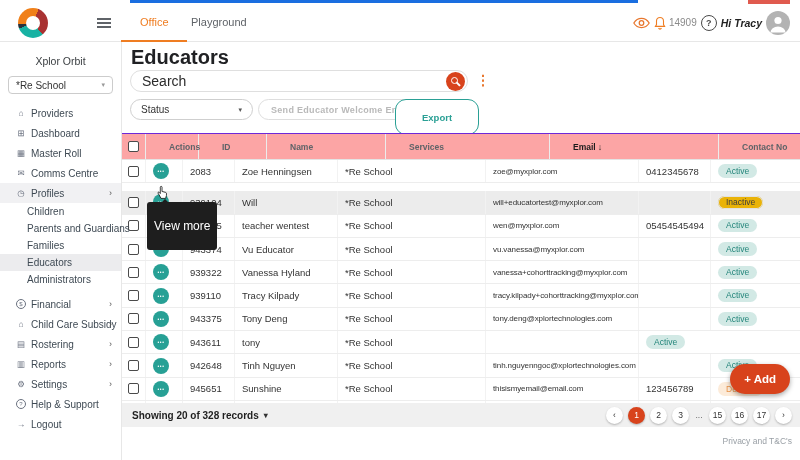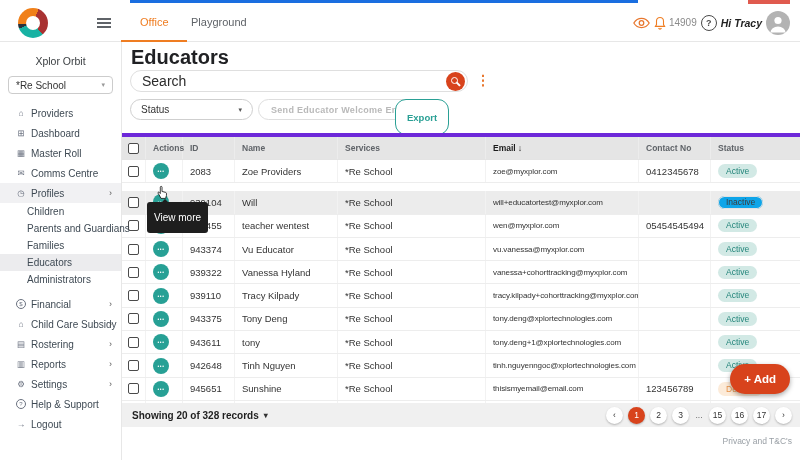--- a/index.html
+++ b/index.html
@@ -49,58 +49,58 @@
   .search-input { flex:1; border:none; outline:none; font-size:14px; color:#222; background:transparent; font-family:"Liberation Sans", sans-serif; }
   .search-input::placeholder { color:#2b2b2b; opacity:1; }
   .search-btn { position:absolute; right:2px; top:1px; width:19px; height:19px; border-radius:50%; background:#d8431c; display:flex; align-items:center; justify-content:center; cursor:pointer; }
   .mag { width:7px; height:7px; border:1.5px solid #fff; border-radius:50%; position:relative; margin:-2px 0 0 -2px; }
   .mag::after { content:""; position:absolute; width:4.5px; height:1.6px; background:#fff; transform:rotate(45deg); right:-3.5px; bottom:-1.5px; }
   .kebab { position:absolute; left:354px; top:30px; font-size:14px; color:#e8772e; font-weight:bold; cursor:pointer; }
 
   .status-select { position:absolute; left:8px; top:57px; width:123px; height:21px; border:1px solid #cfcfcf; border-radius:11px; display:flex; align-items:center; justify-content:space-between; padding:0 10px; font-size:10px; color:#333; cursor:pointer; background:#fff; }
   .sel-caret { font-size:7px; color:#555; }
   .send-btn { position:absolute; left:136px; top:57px; height:21px; border:1px solid #dedede; border-radius:11px; display:flex; align-items:center; padding:0 12px; font-size:9px; color:#b9b9b9; font-weight:bold; letter-spacing:.3px; background:#fff; }
-  .export-btn { position:absolute; left:273px; top:57px; height:36px; border:1px solid #2aa095; border-radius:11px; display:flex; align-items:center; padding:0 11px; font-size:9.5px; color:#2aa095; font-weight:bold; cursor:pointer; background:#fff; }
+  .export-btn { position:absolute; left:273px; top:57px; height:36px; border:1px solid #2aa095; border-radius:11px; display:flex; align-items:center; padding:0 26px; font-size:9.5px; color:#2aa095; font-weight:bold; cursor:pointer; background:#fff; }
 
   
   .table-wrap { position:absolute; left:0; right:0; top:91px; bottom:57px; overflow:hidden; }
   .t-head, .t-row { display:grid; grid-template-columns:24px 37px 52px 103px 148px 153px 72px 1fr; align-items:center; }
-  .t-head { height:27px; background:#e5e5e5; border-top:4px solid #6d28d9; border-bottom:1px solid #e4e4e4; font-size:8.5px; font-weight:bold; color:#5f6368; }
+  .t-head { height:27px; background:#fca5a5; border-top:1px solid #6d28d9; border-bottom:1px solid #e4e4e4; font-size:8.5px; font-weight:bold; color:#5f6368;gap:16px; }
   .t-head > div { padding-left:7px; height:100%; display:flex; align-items:center; border-right:1px solid #ececec; cursor:pointer; }
   .t-head > div:last-child { border-right:none; }
   .t-head .email-head { color:#1c1c1c; gap:2px; }
   .sort-arrow { font-size:9px; }
   .t-row { height:23.3px; border-bottom:1px solid #ededed; font-size:9.5px; color:#333; background:#fff; cursor:pointer; }
   .t-row > div { padding-left:7px; height:100%; display:flex; align-items:center; border-right:1px solid #f2f2f2; overflow:hidden; white-space:nowrap; }
   .t-row > div:last-child { border-right:none; }
   .t-row.hl { background:#ececec;margin-top:8px; }
   .cell-cb { justify-content:center; padding-left:0 !important; }
   .cb { width:11px; height:11px; border:1.6px solid #4a4a4a; border-radius:2px; background:#fff; flex:none; cursor:pointer; }
   .act-btn { width:16px; height:16px; border-radius:50%; background:#27a095; color:#fff; display:flex; align-items:center; justify-content:center; font-size:5px; letter-spacing:.6px; flex:none; cursor:pointer; }
   .cell-email { font-size:8px; letter-spacing:-.1px; }
   .badge { display:inline-block; padding:2.5px 8px; border-radius:9px; font-size:8.5px; line-height:1; }
   .badge.active { background:#d2e9e5; color:#23857a; }
-  .badge.inactive { background:#0ea5e9; color:#3c3c3c; box-shadow:inset 0 0 0 1px #e2e2e2; }
+  .badge.inactive { background:#eab308; color:#3c3c3c; box-shadow:inset 0 0 0 1px #e2e2e2; }
   .badge.deleted { background:#fcebd9; color:#e89349; }
 
   
   .fab { position:absolute; right:10px; top:322px; height:30px; border-radius:16px; background:#d8431c; color:#fff; font-size:11.5px; font-weight:bold; display:flex; align-items:center; padding:0 14px; box-shadow:0 2px 5px rgba(0,0,0,.35); z-index:30; cursor:pointer; }
 
   
   .pagebar { position:absolute; left:0; right:0; top:361px; height:24px; background:#f0f0f0; display:flex; align-items:center; z-index:25; }
   .summary { margin-left:10px; font-size:10px; font-weight:bold; color:#1f1f1f; display:flex; gap:5px; align-items:center; cursor:pointer; }
   .summary-caret { font-size:8px; color:#333; }
   .pager { margin-left:auto; margin-right:8px; display:flex; align-items:center; gap:5px; }
   .pg { width:17px; height:17px; border-radius:50%; background:#fff; box-shadow:0 1px 2px rgba(0,0,0,.25); display:flex; align-items:center; justify-content:center; font-size:8.5px; color:#333; cursor:pointer; flex:none; }
   .pg.active { background:#d8431c; color:#fff; }
   .pg.ellipsis { background:none; box-shadow:none; width:10px; color:#666; cursor:default; }
   .privacy { position:absolute; right:8px; top:394px; font-size:8.5px; color:#9aa0a6; cursor:pointer; }
 
   
-  .tooltip { position:absolute; left:147px; top:202px; background:#1e1e1e; color:#fff; font-size:10px; padding:10px 7px; border-radius:3px; z-index:40; white-space:nowrap; }
+  .tooltip { position:absolute; left:147px; top:202px; background:#1e1e1e; color:#fff; font-size:12px; padding:17px 7px; border-radius:3px; z-index:40; white-space:nowrap; }
   .tooltip::before { content:""; position:absolute; top:-3px; left:15px; border-left:3px solid transparent; border-right:3px solid transparent; border-bottom:3px solid #1e1e1e; }
   .cursor { position:absolute; left:156px; top:185px; z-index:45; }
 </style>
 </head>
 <body>
 
 <div class="screen">
   <div class="strip-blue"></div>
   <div class="strip-red"></div>
 
@@ -258,21 +258,21 @@
       </div>
       <div>
           <div class="t-row">
             <div class="cell-cb">
               <div class="cb"></div>
             </div>
             <div>
               <div class="act-btn">•••</div>
             </div>
             <div>2083</div>
-            <div>Zoe Providers</div>
+            <div>Zoe Henningsen</div>
             <div>*Re School</div>
             <div class="cell-email">zoe@myxplor.com</div>
             <div>0412345678</div>
             <div>
               <div class="badge active">Active</div>
             </div>
           </div>
           <div class="t-row hl">
             <div class="cell-cb">
               <div class="cb"></div>
@@ -372,21 +372,20 @@
           <div class="t-row">
             <div class="cell-cb">
               <div class="cb"></div>
             </div>
             <div>
               <div class="act-btn">•••</div>
             </div>
             <div>943611</div>
             <div>tony</div>
             <div>*Re School</div>
-            <div class="cell-email">tony.deng+1@xplortechnologies.com</div>
             <div></div>
             <div>
               <div class="badge active">Active</div>
             </div>
           </div>
           <div class="t-row">
             <div class="cell-cb">
               <div class="cb"></div>
             </div>
             <div>

